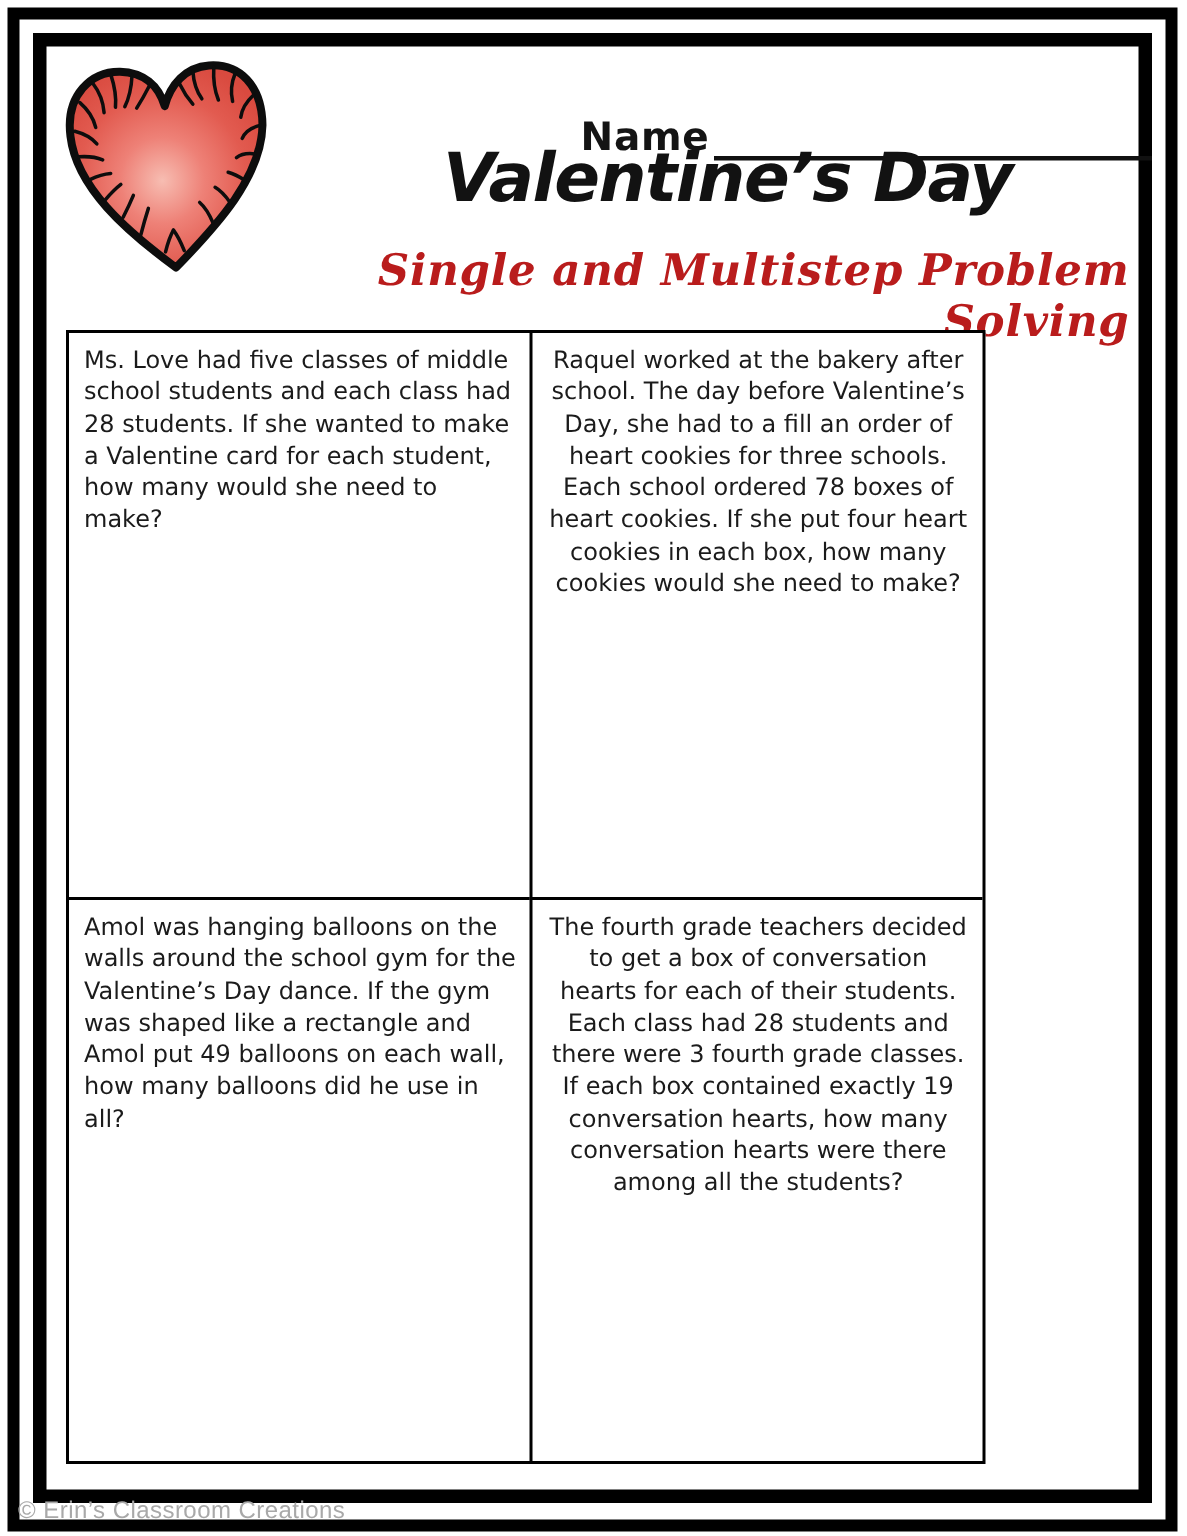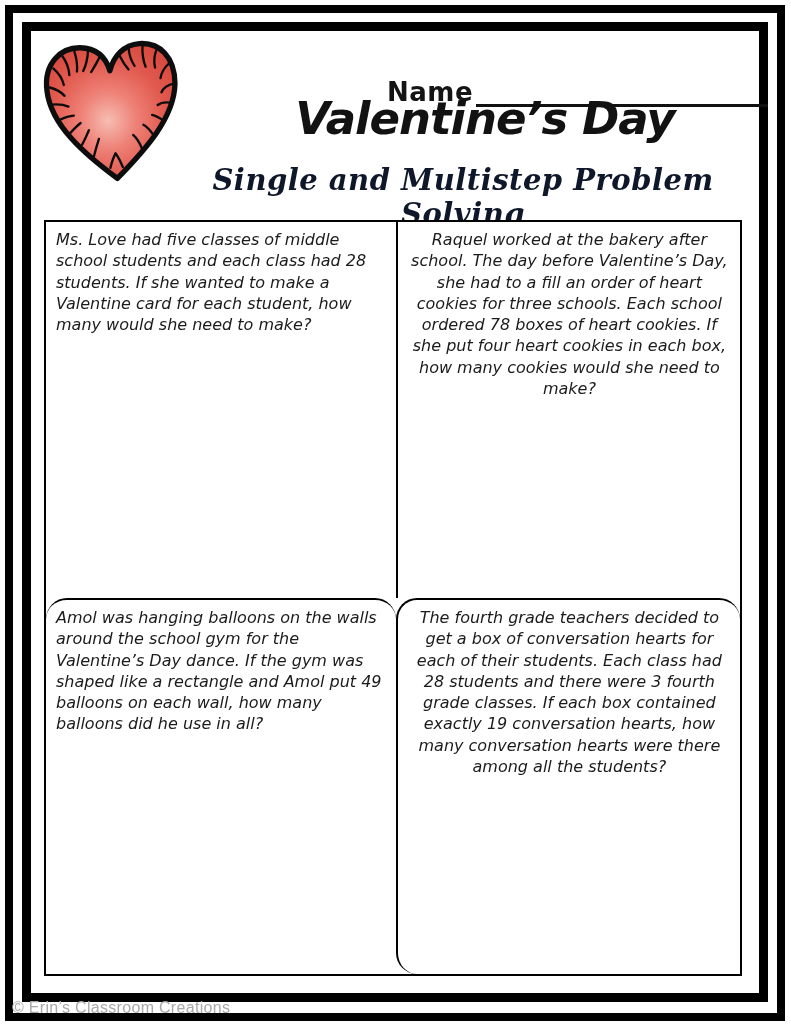--- a/index.html
+++ b/index.html
@@ -67,47 +67,46 @@
     font-size: 45px;
     font-weight: 700;
     letter-spacing: -1px;
     color: #121212;
     font-style: italic;
   }
   .subtitle {
     position: absolute;
     left: 173px; top: 163px;
     width: 580px;
-    text-align: center;
+    text-align: right;
     font-family: "DejaVu Serif", serif;
     font-style: italic;
     font-weight: 700;
     font-size: 29px;
     letter-spacing: 0.5px;
-    color: #0f172a;
+    color: #b91c1c;
   }
   
   .grid {
     position: absolute;
     left: 44px; top: 220px;
-    width: 698px; height: 756px;
+    width: 613px; height: 756px;
     box-sizing: border-box;
     border: 2px solid #000000;
     display: grid;
     grid-template-columns: 50.4% 49.6%;
     grid-template-rows: 50% 50%;
     background: #ffffff;
-    font-style: italic;
   }
   .cell {
     box-sizing: border-box;
     padding: 7px 9px 7px 10px;
   }
   .cell.col2 { border-left: 2px solid #000000; text-align: center; }
-  .cell.row2 { border-top: 2px solid #000000; border-radius: 21px; }
+  .cell.row2 { border-top: 2px solid #000000; }
   .problem-text {
     font-family: "DejaVu Sans", sans-serif;
     font-size: 16px;
     line-height: 1.33;
     color: #1b1b1b;
   }
   
   .footer {
     position: absolute;
     left: 12px; top: 999px;

